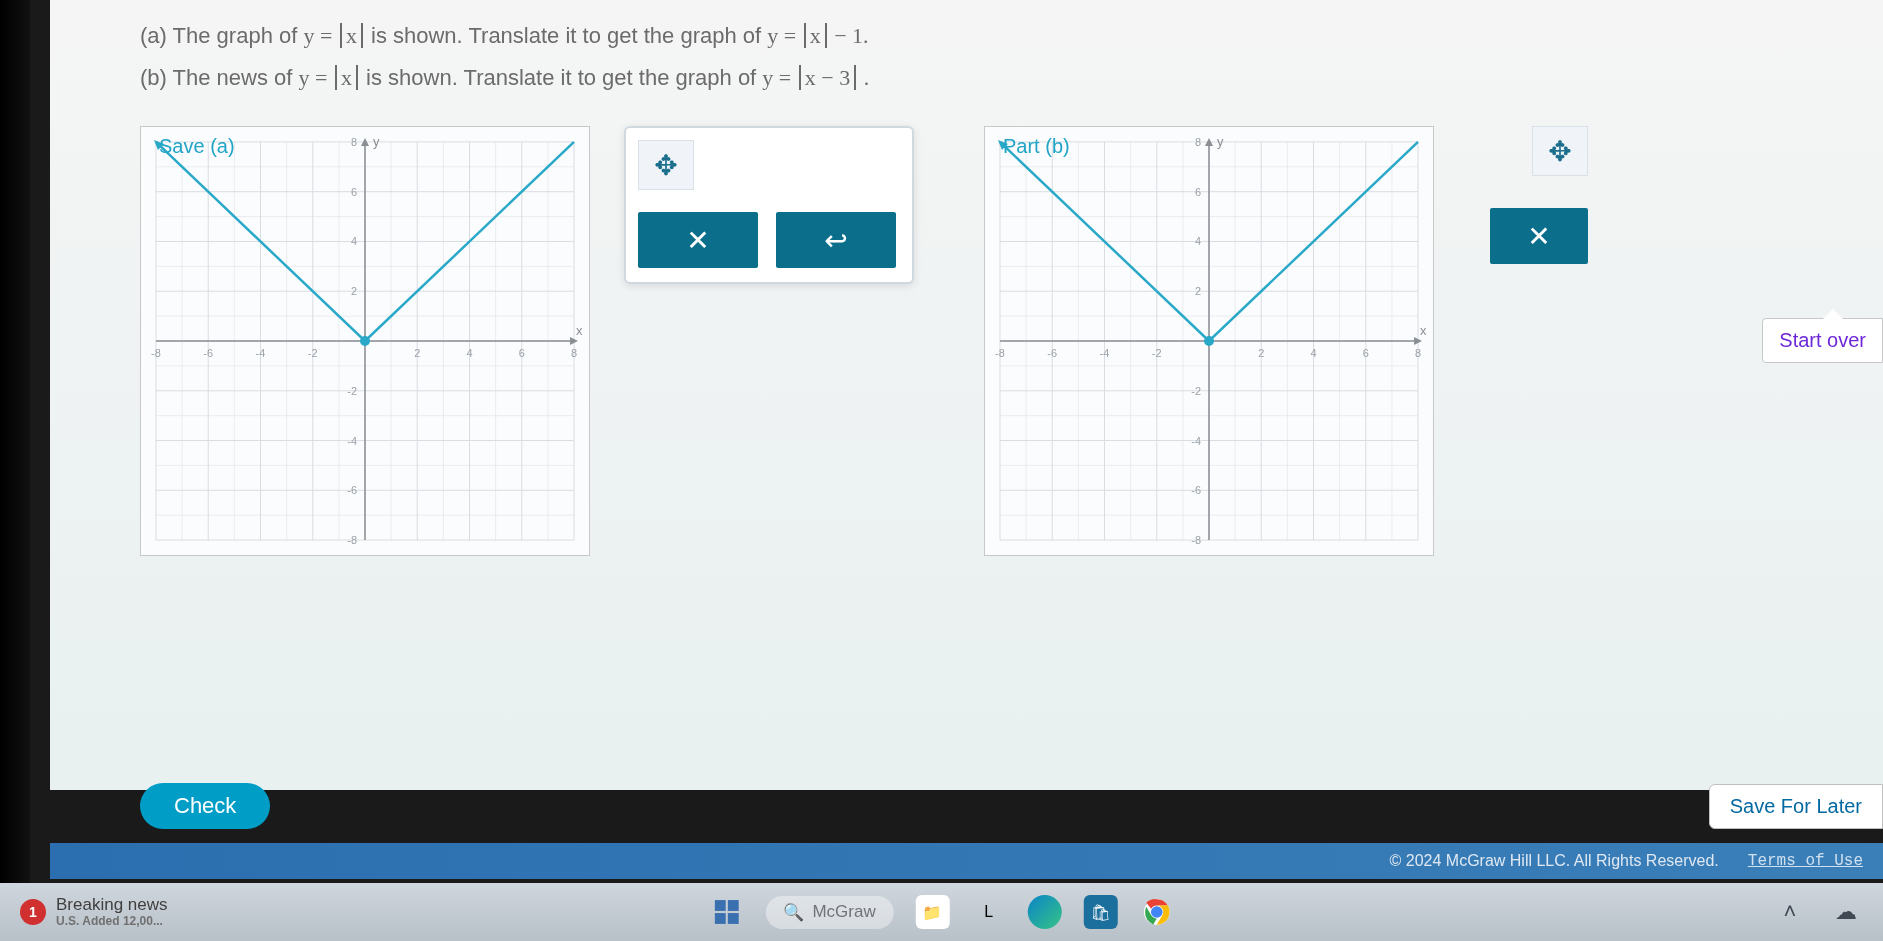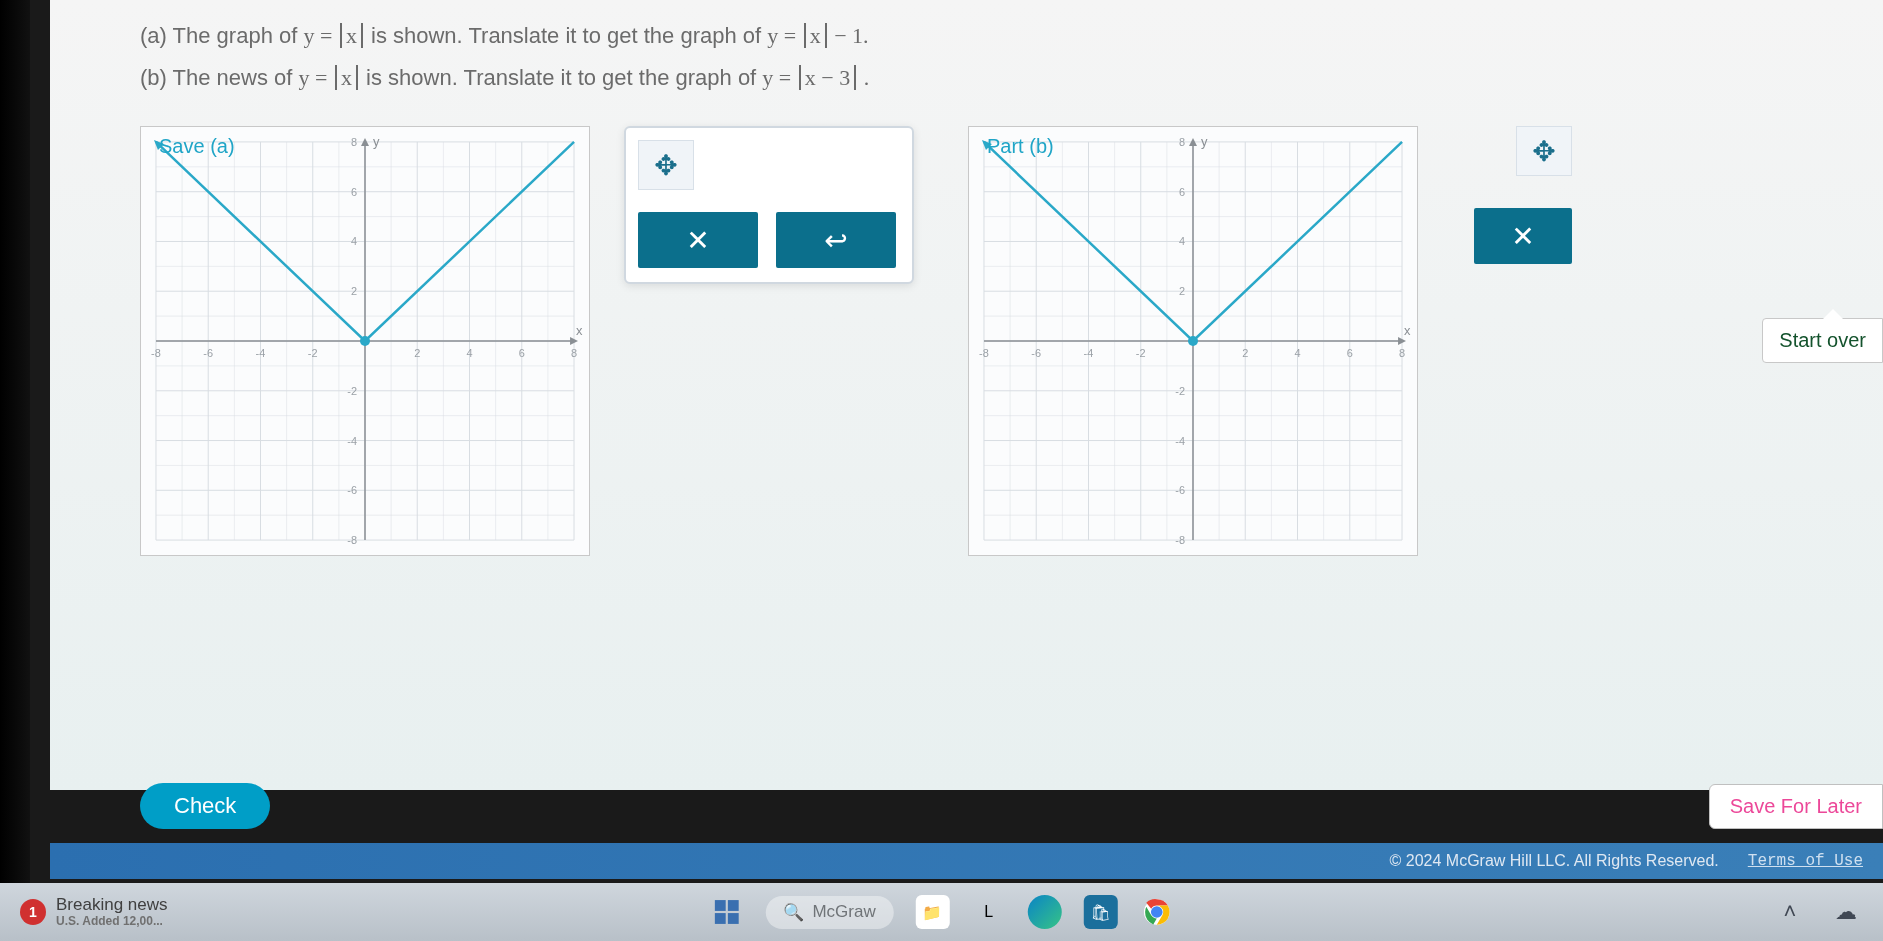--- a/index.html
+++ b/index.html
@@ -88,21 +88,21 @@
 }
 .toolbox-r .move-btn { margin-bottom: 32px; margin-left: auto; }
 .toolbox-r .action-btn { width: 98px; height: 56px; margin-left: auto; }
 
 .start-over {
   position: absolute;
   right: 0; top: 318px;
   background: #fff;
   border: 1px solid #c8c8c8;
   padding: 10px 16px;
-  font-size: 20px; color: #14532d;
+  font-size: 20px; color: #6d28d9;
   border-radius: 4px 0 0 4px;
 }
 .start-over:before {
   content: '';
   position: absolute;
   top: -10px; left: 50%;
   width: 0; height: 0;
   border-left: 10px solid transparent;
   border-right: 10px solid transparent;
   border-bottom: 10px solid #fff;
@@ -122,21 +122,21 @@
   border-radius: 24px;
   font-size: 22px;
   cursor: pointer;
 }
 .save-later {
   background: #fff;
   border: 1px solid #c0c0c0;
   padding: 10px 20px;
   border-radius: 6px 0 0 6px;
   font-size: 20px;
-  color: #ec4899;
+  color: #0369a1;
   cursor: pointer;
   margin-right: -90px;
 }
 .copyright-bar {
   position: absolute;
   left: 50px; bottom: 62px;
   width: 1833px; height: 36px;
   background: linear-gradient(to right, #2b6fb0, #3a7fb8);
   color: #dfe8f2; font-size: 16px;
   display: flex; justify-content: flex-end; align-items: center;
@@ -288,21 +288,21 @@
       <div class="btn-row">
         <div class="action-btn">
           <span>✕</span>
         </div>
         <div class="action-btn">
           <span>↩</span>
         </div>
       </div>
     </div>
 
-    <div class="graph-box" style="margin-left:20px;">
+    <div class="graph-box" style="margin-left:36px;">
       <div class="graph-label">Part (b)</div>
       <svg class="graph-svg" viewBox="0 0 450 430">
           <line x1="15" y1="415" x2="15" y2="15" stroke="#d8dde2" stroke-width="1"></line>
           <line x1="41.25" y1="415" x2="41.25" y2="15" stroke="#d8dde2" stroke-width="0.5"></line>
           <line x1="67.5" y1="415" x2="67.5" y2="15" stroke="#d8dde2" stroke-width="1"></line>
           <line x1="93.75" y1="415" x2="93.75" y2="15" stroke="#d8dde2" stroke-width="0.5"></line>
           <line x1="120" y1="415" x2="120" y2="15" stroke="#d8dde2" stroke-width="1"></line>
           <line x1="146.25" y1="415" x2="146.25" y2="15" stroke="#d8dde2" stroke-width="0.5"></line>
           <line x1="172.5" y1="415" x2="172.5" y2="15" stroke="#d8dde2" stroke-width="1"></line>
           <line x1="198.75" y1="415" x2="198.75" y2="15" stroke="#d8dde2" stroke-width="0.5"></line>

